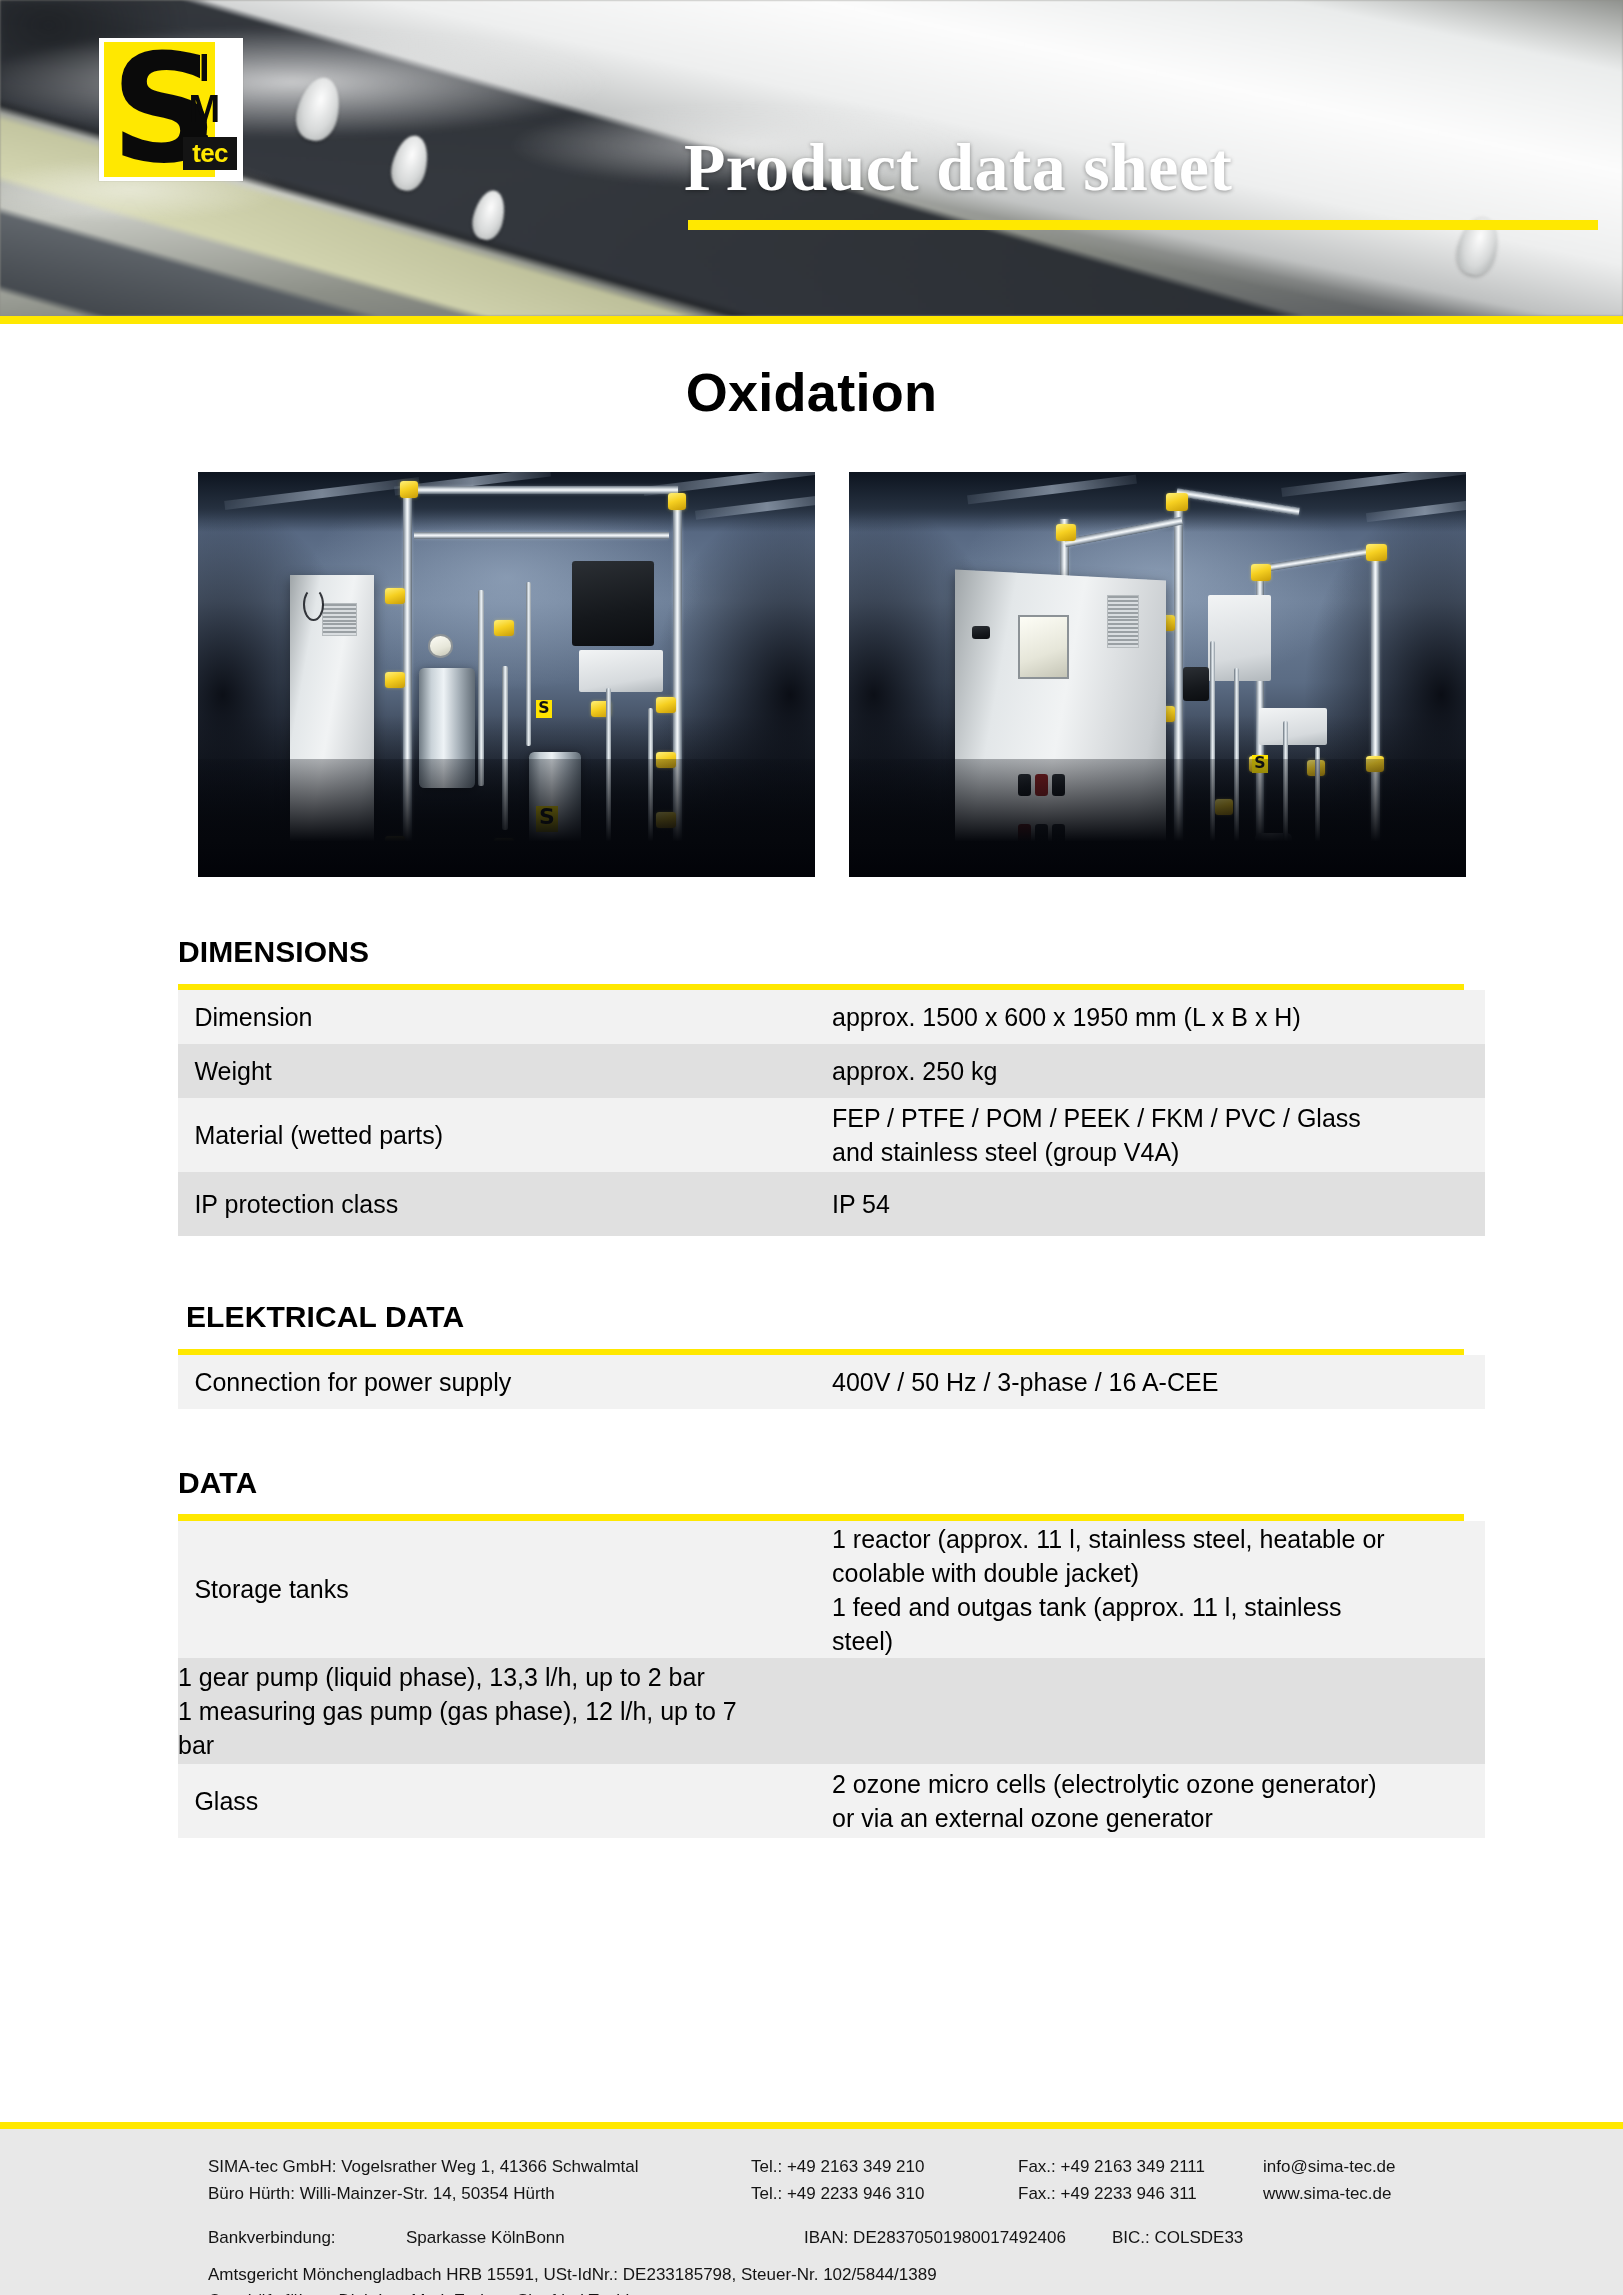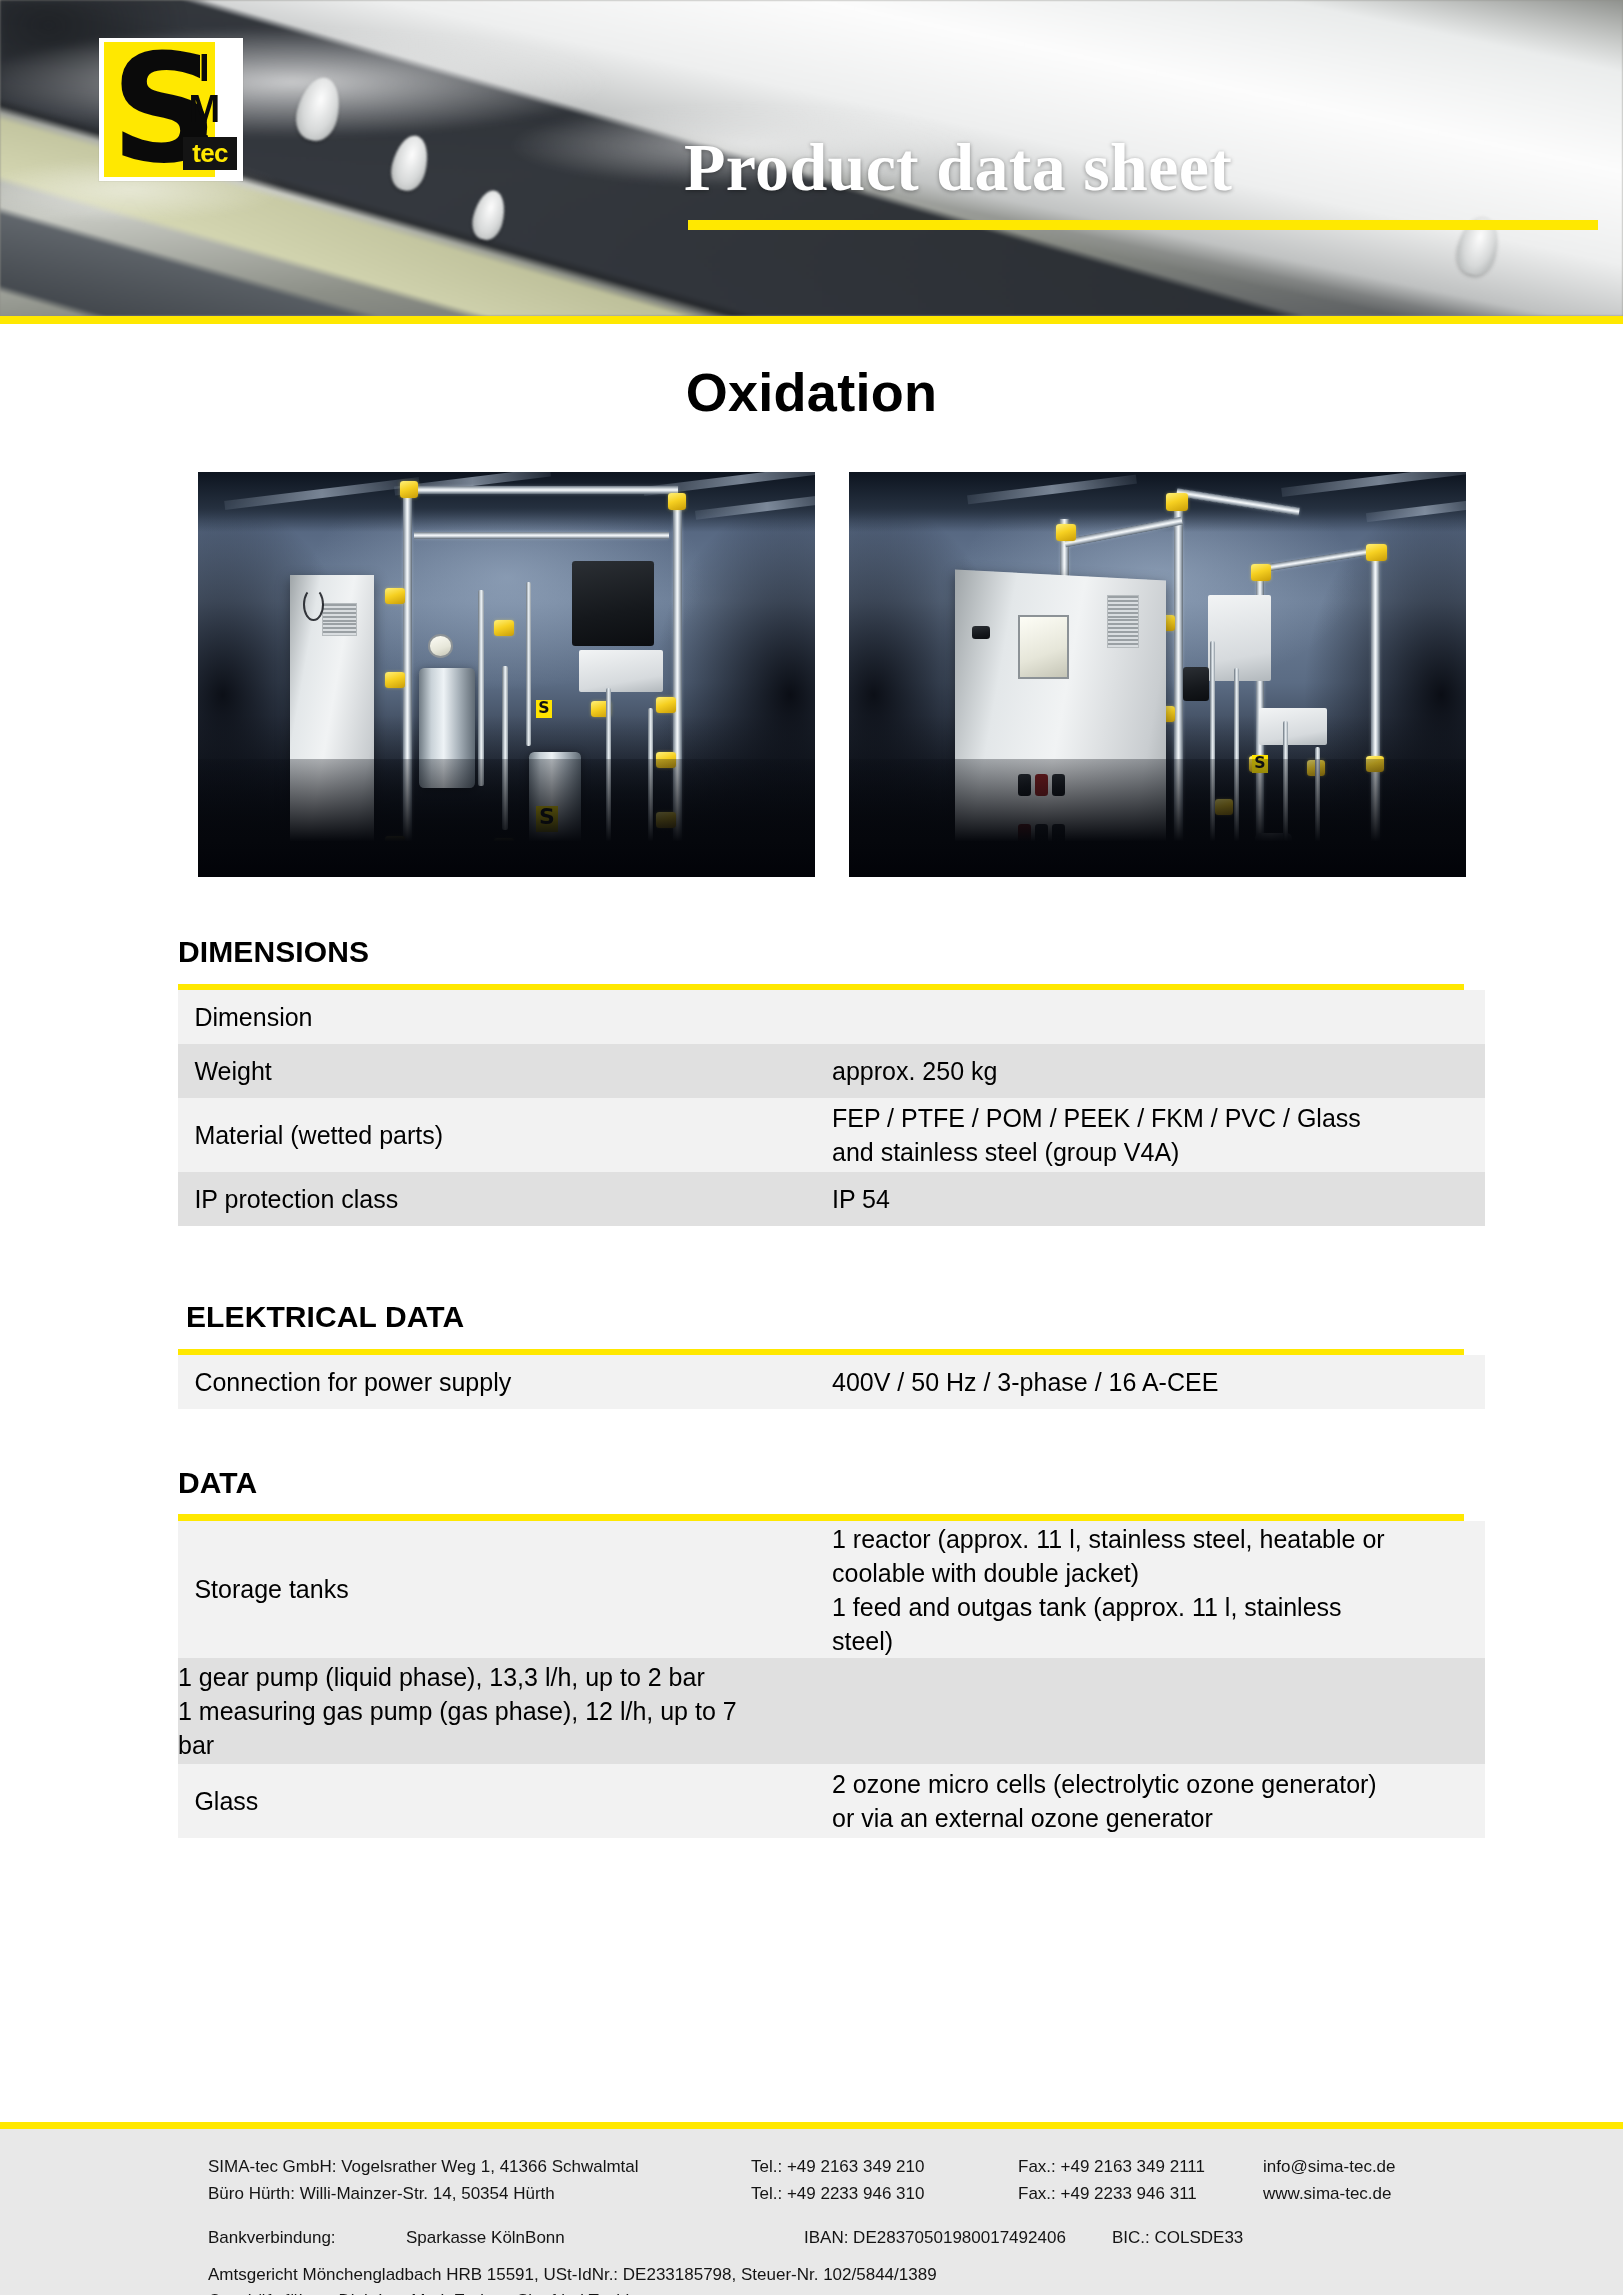--- a/index.html
+++ b/index.html
@@ -457,31 +457,32 @@
   <div class="slogo" style="left:403px; top:283px; width:15.7px; height:18.3px; font-size:15.7px;">S</div>
 
   <div class="floor"></div>
 </div>
 
 <div class="section-head" style="top:935px;">DIMENSIONS</div>
 <div class="rule" style="top:984px; width:1286px;"></div>
 <div class="table" style="top:990px;">
   <div class="row odd" style="height:54px;">
     <div class="cell-label">Dimension</div>
+    <div class="cell-value">approx. 1500 x 600 x 1950 mm (L x B x H)</div>
   </div>
   <div class="row even" style="height:54px;">
     <div class="cell-label">Weight</div>
     <div class="cell-value">approx. 250 kg</div>
   </div>
   <div class="row odd" style="height:74px;">
     <div class="cell-label">Material (wetted parts)</div>
     <div class="cell-value">FEP / PTFE / POM / PEEK / FKM / PVC / Glass
 and stainless steel (group V4A)</div>
   </div>
-  <div class="row even" style="height:54px;">
+  <div class="row even" style="height:64px;">
     <div class="cell-label">IP protection class</div>
     <div class="cell-value">IP 54</div>
   </div>
 </div>
 
 <div class="section-head" style="top:1300px;margin-left:8px;">ELEKTRICAL DATA</div>
 <div class="rule" style="top:1349px; width:1286px;"></div>
 <div class="table" style="top:1355px;">
   <div class="row odd" style="height:54px;">
     <div class="cell-label">Connection for power supply</div>

